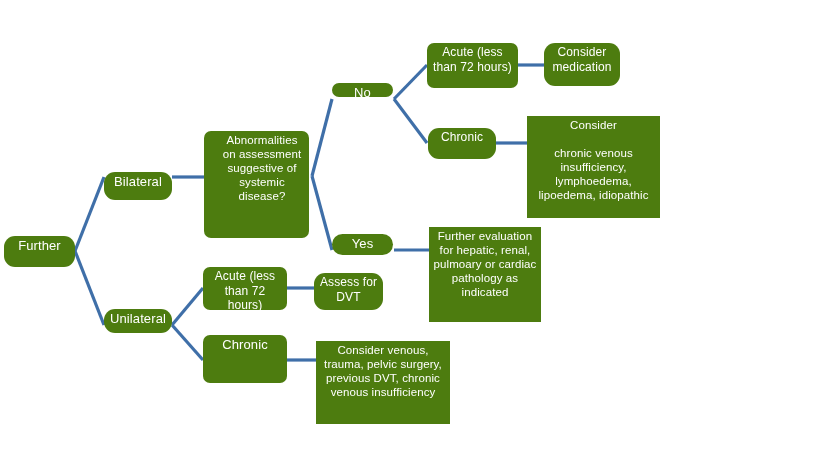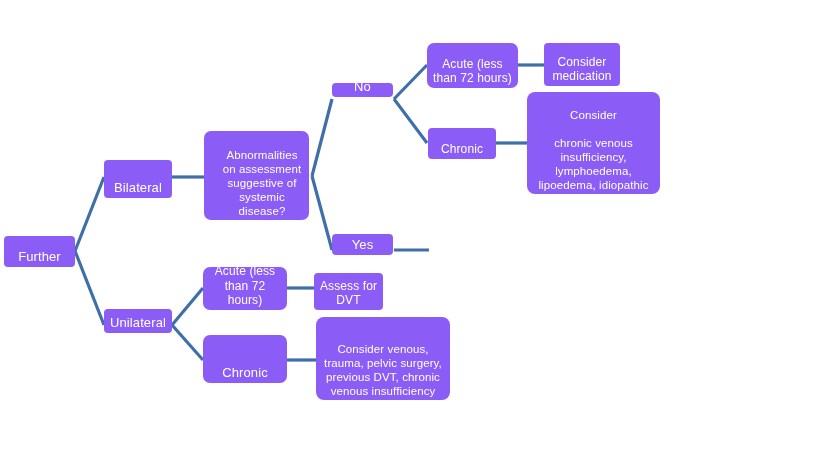--- a/index.html
+++ b/index.html
@@ -20,40 +20,40 @@
     position: absolute;
     left: 0;
     top: 0;
     width: 819px;
     height: 460px;
     pointer-events: none;
   }
   .node {
     position: absolute;
     box-sizing: border-box;
-    background: #8b5cf6;
+    background: #4d7c0f;
     color: #ffffff;
     display: flex;
-    align-items: flex-end;
+    align-items: flex-start;
     justify-content: center;
     text-align: center;
     line-height: 1.22;
     letter-spacing: 0.1px;
     padding: 2px 4px;
     z-index: 2;
   }
   .node .txt {
     display: block;
     width: 100%;
     white-space: pre-line;
   }
   
-  .r-sm { border-radius: 4px; }
+  .r-sm { border-radius: 11px; }
   .r-md { border-radius: 7px; }
-  .r-lg { border-radius: 8px; }
+  .r-lg { border-radius: 0; margin-top: 24px; }
   
   .fs-13 { font-size: 13px; }
   .fs-12 { font-size: 12px; }
   .fs-115 { font-size: 11.5px; }
 </style>
 </head>
 <body>
 
 <div id="canvas">
 
@@ -87,29 +87,29 @@
       <line x1="287" y1="288" x2="314" y2="288"></line>
 
       <line x1="287" y1="360" x2="316" y2="360"></line>
     </g>
   </svg>
 
   <div class="node r-sm fs-13" style="left:4px; top:236px; width:71px; height:31px;">
     <span class="txt">Further</span>
   </div>
 
-  <div class="node r-sm fs-13" style="left:104px; top:160px; width:68px; height:38px;">
+  <div class="node r-sm fs-13" style="left:104px; top:172px; width:68px; height:28px;">
     <span class="txt">Bilateral</span>
   </div>
 
   <div class="node r-sm fs-13" style="left:104px; top:309px; width:68px; height:24px;">
     <span class="txt">Unilateral</span>
   </div>
 
-  <div class="node r-md fs-115" style="left:204px; top:131px; width:105px; height:89px;padding-left:15px;">
+  <div class="node r-md fs-115" style="left:204px; top:131px; width:105px; height:107px;padding-left:15px;">
     <span class="txt">Abnormalities on assessment suggestive of systemic disease?</span>
   </div>
 
   <div class="node r-sm fs-13" style="left:332px; top:83px; width:61px; height:14px;">
     <span class="txt">No</span>
   </div>
 
   <div class="node r-sm fs-13" style="left:332px; top:234px; width:61px; height:21px;">
     <span class="txt">Yes</span>
   </div>
@@ -125,20 +125,23 @@
   <div class="node r-sm fs-12" style="left:544px; top:43px; width:76px; height:43px;">
     <span class="txt">Consider medication</span>
   </div>
 
   <div class="node r-lg fs-115" style="left:527px; top:92px; width:133px; height:102px;">
     <span class="txt">Consider
 
 chronic venous insufficiency, lymphoedema, lipoedema, idiopathic</span>
   </div>
 
+  <div class="node r-lg fs-115" style="left:429px; top:203px; width:112px; height:95px;">
+    <span class="txt">Further evaluation for hepatic, renal, pulmoary or cardiac pathology as indicated</span>
+  </div>
 
   <div class="node r-md fs-12" style="left:203px; top:267px; width:84px; height:43px;">
     <span class="txt">Acute (less than 72 hours)</span>
   </div>
 
   <div class="node r-sm fs-12" style="left:314px; top:273px; width:69px; height:37px;">
     <span class="txt">Assess for DVT</span>
   </div>
 
   <div class="node r-md fs-13" style="left:203px; top:335px; width:84px; height:48px;">

